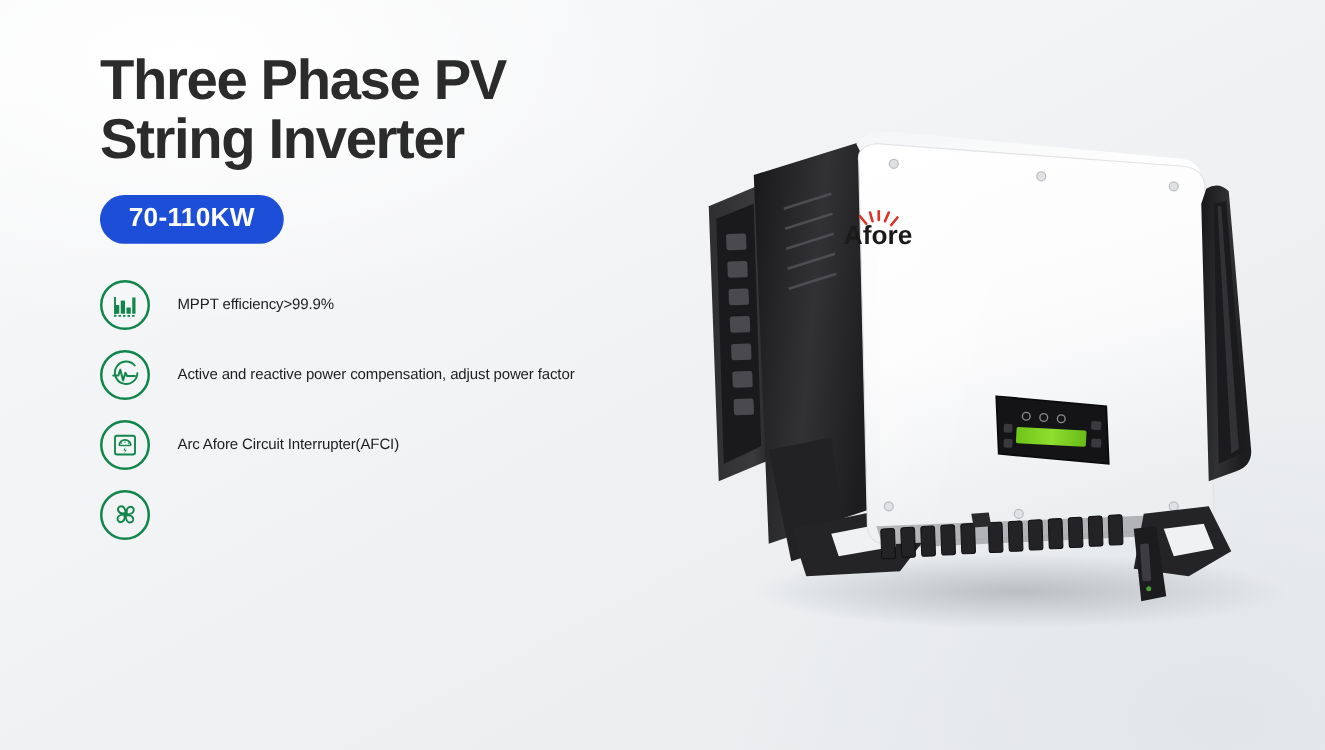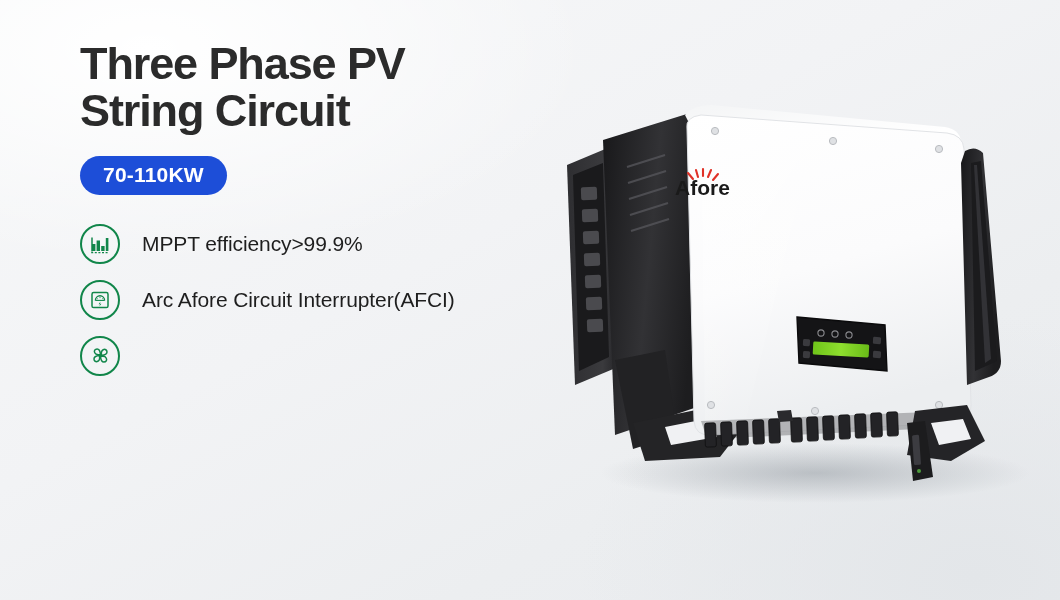--- a/index.html
+++ b/index.html
@@ -30,36 +30,36 @@
 
   #feature-list { margin-top:28px; }
   .feature-row { display:flex; align-items:center; min-height:41px; margin-bottom:15px; }
   .feature-icon {
     flex:0 0 40px; width:40px; height:40px; border-radius:50%;
     border:2px solid #11864a; display:flex; align-items:center; justify-content:center;
     background:transparent;
   }
   .feature-icon svg { display:block; }
   .feature-text {
-    margin-left:22px; font-size:21px; line-height:21px;
+    margin-left:22px; font-size:12px; line-height:21px;
     color:#1e1e1e; letter-spacing:-.1px; max-width:400px;
   }
 
   
   #product-figure { position:absolute; left:515px; top:105px; width:560px; height:420px; }
   #product-figure svg { display:block; }
 </style>
 </head>
 <body>
 
 <div id="left-panel">
 
   <h1 id="headline">
     <span class="hl-line">Three Phase PV</span>
-    <span class="hl-line">String Circuit</span>
+    <span class="hl-line">String Inverter</span>
   </h1>
 
   <div id="power-badge">70-110KW</div>
 
   <div id="feature-list">
 
     <div class="feature-row">
       <span class="feature-icon">
         <svg width="24" height="24" viewBox="0 0 24 24">
           <rect x="4" y="12" width="3.4" height="7" fill="#11864a"></rect>
@@ -67,20 +67,29 @@
           <rect x="13.2" y="14" width="3.4" height="5" fill="#11864a"></rect>
           <rect x="17.8" y="6" width="2.6" height="13" fill="#11864a"></rect>
           <path d="M4 5.5 L4 19.4" stroke="#11864a" stroke-width="1.5" fill="none"></path>
           <path d="M3.2 20.6 H20.8" stroke="#11864a" stroke-width="1.4" fill="none" stroke-dasharray="2 1.6"></path>
         </svg>
       </span>
       <span class="feature-text">MPPT efficiency&gt;99.9%</span>
     </div>
 
 
+    <div class="feature-row">
+      <span class="feature-icon">
+        <svg width="26" height="26" viewBox="0 0 26 26">
+          <path d="M20.8 5.4 a9 9 0 1 0 2.1 6.2" fill="none" stroke="#11864a" stroke-width="1.5" stroke-linecap="round"></path>
+          <path d="M3.6 13.4 h4.1 l1.5 -4.6 l2.3 8.6 l1.8 -6.2 l1.4 2.6 h6.3" fill="none" stroke="#11864a" stroke-width="1.6" stroke-linejoin="round" stroke-linecap="round"></path>
+        </svg>
+      </span>
+      <span class="feature-text">Active and reactive power compensation, adjust power factor</span>
+    </div>
 
     <div class="feature-row">
       <span class="feature-icon">
         <svg width="24" height="24" viewBox="0 0 24 24">
           <rect x="4" y="4.6" width="16" height="15" rx="1.6" fill="none" stroke="#11864a" stroke-width="1.5"></rect>
           <path d="M7.4 12.4 a4.6 4.6 0 0 1 9.2 0" fill="none" stroke="#11864a" stroke-width="1.4"></path>
           <path d="M7.4 12.4 h9.2" stroke="#11864a" stroke-width="1.1"></path>
           <path d="M8.9 10.2 l0.7 .55 M12 9.2 v0.9 M15.1 10.2 l-0.7 .55" stroke="#11864a" stroke-width="1"></path>
           <path d="M12.5 13.6 l-1.9 2.7 h1.5 l-0.8 2.3 l2.1 -2.9 h-1.5 z" fill="#11864a"></path>
         </svg>

